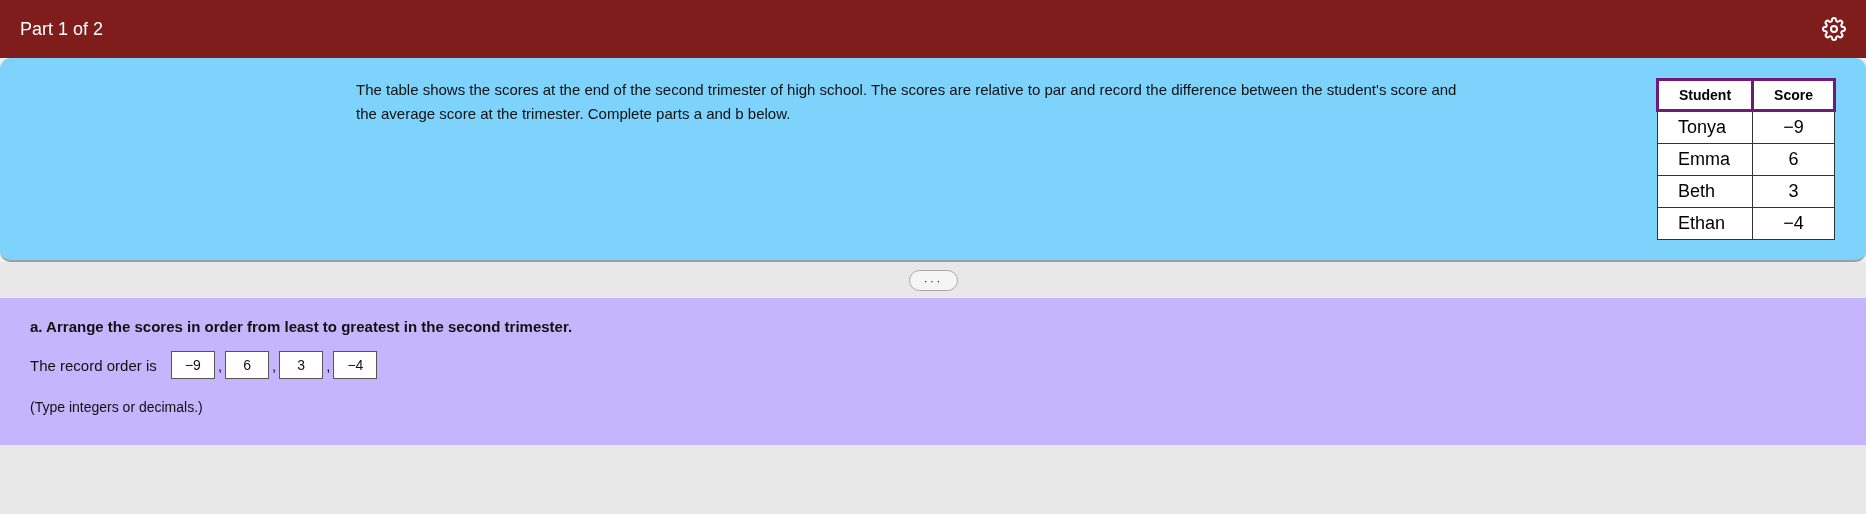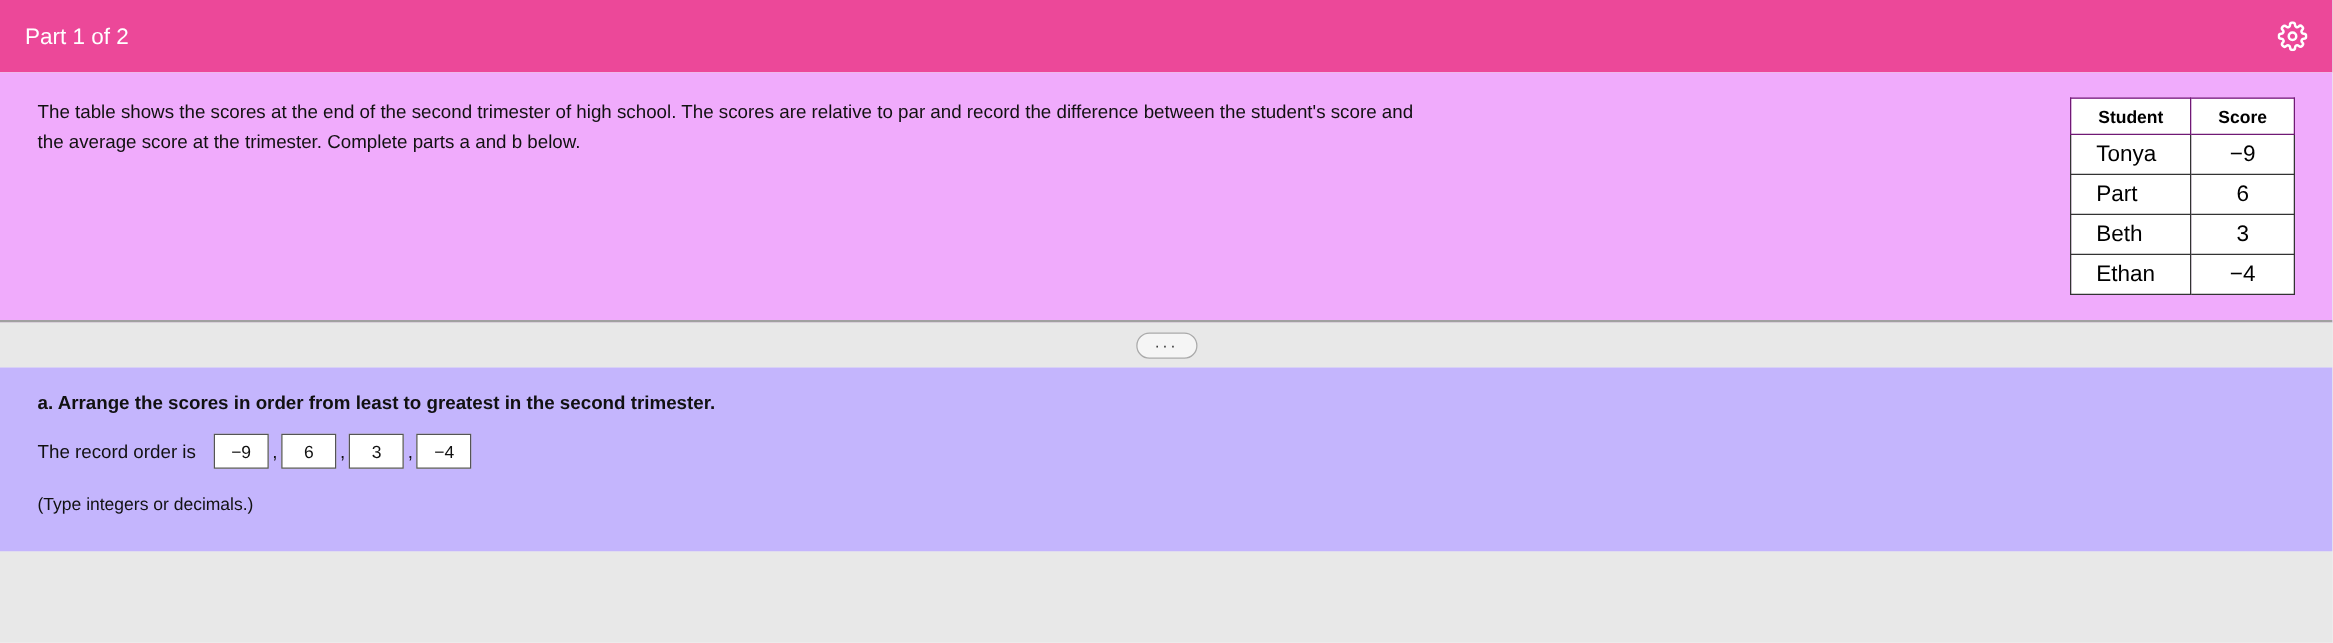--- a/index.html
+++ b/index.html
@@ -10,21 +10,21 @@
 
     body {
       font-family: Arial, sans-serif;
       background: #e8e8e8;
       width: 1866px;
       min-height: 514px;
       overflow-x: hidden;
     }
 
     .header-bar {
-      background: #ec4899;
+      background: #7f1d1d;
       color: #ffffff;
       padding: 14px 20px;
       display: flex;
       align-items: center;
       justify-content: space-between;
       height: 58px;
     }
 
     .header-title {
       font-size: 18px;
@@ -37,48 +37,49 @@
       height: 24px;
       color: #ffffff;
     }
 
     .main-content {
       background: #f0f0f0;
       padding: 0;
     }
 
     .top-section {
-      background: #f0abfc;
+      background: #7dd3fc;
       padding: 20px 30px;
       display: flex;
       align-items: flex-start;
-      justify-content: space-between;
+      justify-content: flex-end;
       border-bottom: 2px solid #a0a0a0;
       min-height: 200px;
+      border-radius: 11px;
     }
 
     .problem-text {
       flex: 1;
       font-size: 15px;
       color: #111;
       line-height: 1.6;
       max-width: 1300px;
       padding-right: 40px;
     }
 
     .score-table {
       border-collapse: collapse;
       border: 1px solid #333;
       min-width: 180px;
       flex-shrink: 0;
     }
 
     .score-table th {
       background: #fff;
-      border: 1px solid #701a75;
+      border: 3px solid #701a75;
       padding: 6px 20px;
       font-size: 14px;
       font-weight: 700;
       text-align: center;
     }
 
     .score-table td {
       background: #fff;
       border: 1px solid #333;
       padding: 5px 20px;
@@ -186,21 +187,21 @@
           <th>Student</th>
           <th>Score</th>
         </tr>
       </thead>
       <tbody id="score-table-body">
       <tr>
             <td>Tonya</td>
             <td>−9</td>
           </tr>
           <tr>
-            <td>Part</td>
+            <td>Emma</td>
             <td>6</td>
           </tr>
           <tr>
             <td>Beth</td>
             <td>3</td>
           </tr>
           <tr>
             <td>Ethan</td>
             <td>−4</td>
           </tr>

